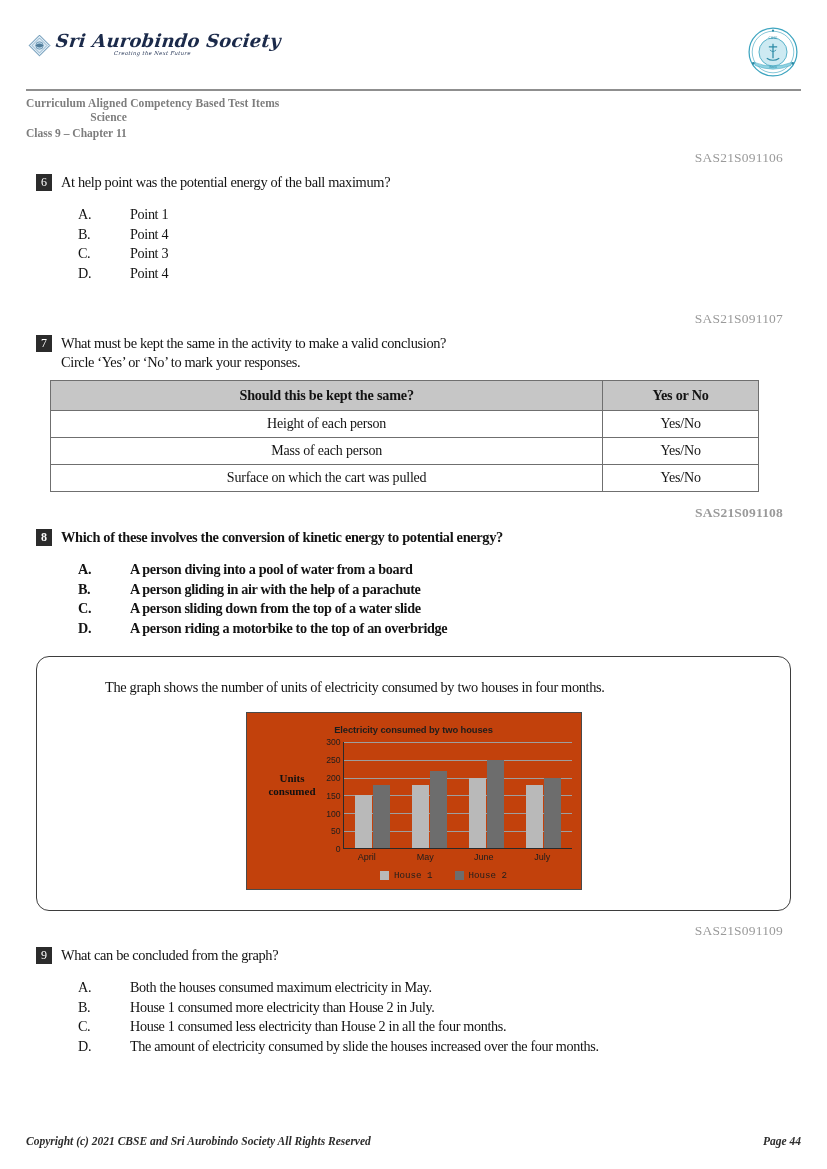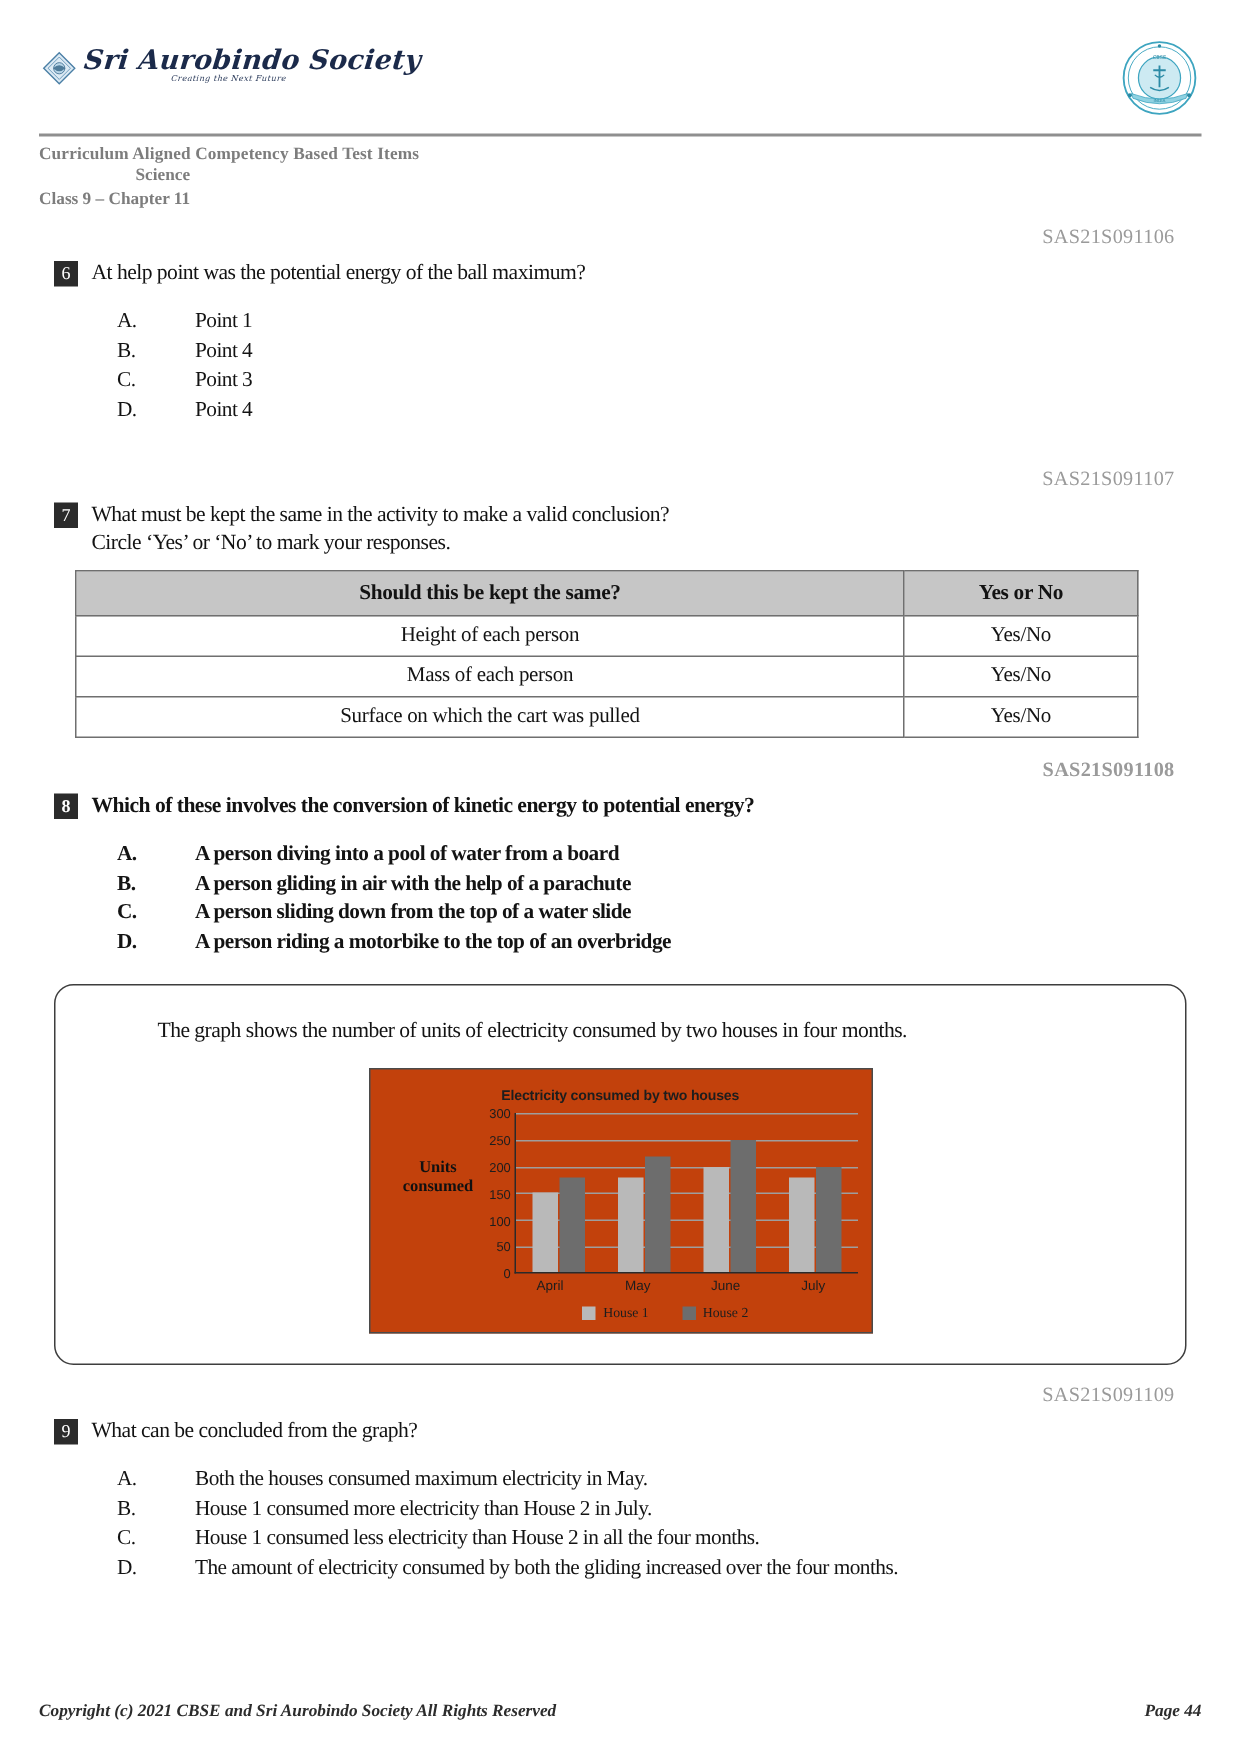--- a/index.html
+++ b/index.html
@@ -266,21 +266,21 @@
     font-size:9px;
     color:#1d1d1d;
   }
   .legend{
     display:flex;justify-content:center;gap:22px;
     margin-top:8px;margin-left:60px;
     padding-bottom:2px;
   }
   .leg{
     display:flex;align-items:center;gap:5px;
-    font-family:Liberation Serif, serif;
+    font-family:Liberation Mono, monospace;
     font-size:9.2px;
     color:#1d1d1d;
   }
   .swatch{width:9px;height:9px;display:inline-block;}
   .swatch.h1{background:#b9b9b9;}
   .swatch.h2{background:#6d6d6d;}
 
   
   .footer{
     position:absolute;left:26px;bottom:22px;width:775px;
@@ -516,21 +516,21 @@
         <div class="opt">
           <span class="opt-letter">B.</span>
           <span class="opt-text">House 1 consumed more electricity than House 2 in July.</span>
         </div>
         <div class="opt">
           <span class="opt-letter">C.</span>
           <span class="opt-text">House 1 consumed less electricity than House 2 in all the four months.</span>
         </div>
         <div class="opt">
           <span class="opt-letter">D.</span>
-          <span class="opt-text">The amount of electricity consumed by both the gliding increased over the four months.</span>
+          <span class="opt-text">The amount of electricity consumed by slide the houses increased over the four months.</span>
         </div>
       </div>
     </div>
 
   </div>
 
   <div class="footer">
     <div>Copyright (c) 2021 CBSE and Sri Aurobindo Society All Rights Reserved</div>
     <div>Page 44</div>
   </div>

